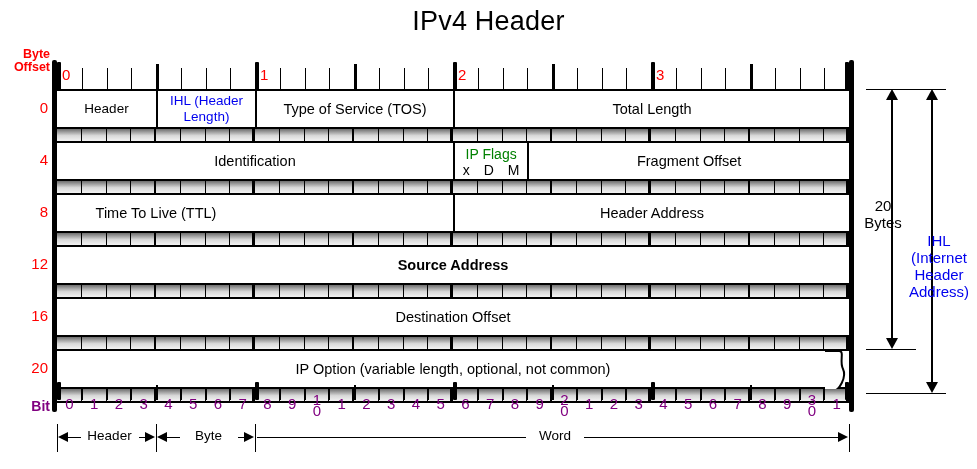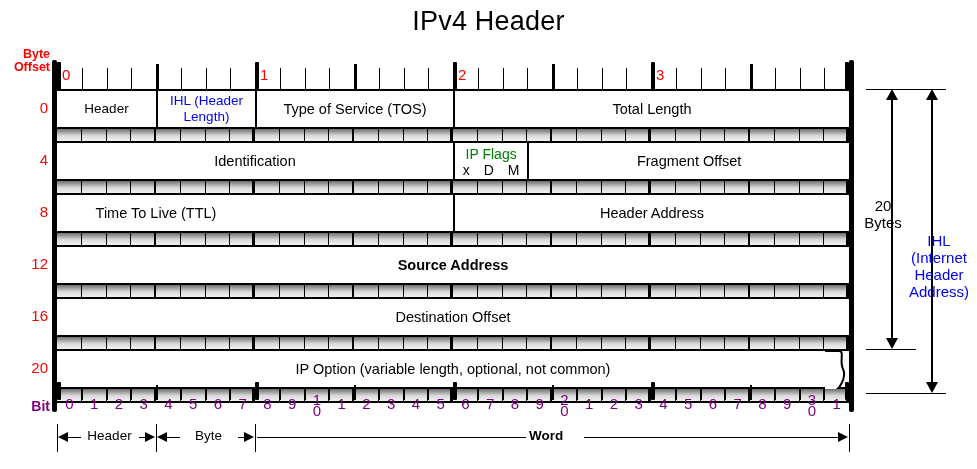--- a/index.html
+++ b/index.html
@@ -523,21 +523,21 @@
       <div class="arrowR" style="left: 88px; top: 8px;"></div>
       <div class="lab" style="left: 23.5px; width: 52px; text-align: center;">Header</div>
       <div class="hline" style="left: 110px; top: 13px; width: 12.5px;"></div>
       <div class="hline" style="left: 174.5px; top: 13px; width: 12.5px;"></div>
       <div class="arrowL" style="left: 100px; top: 8px;"></div>
       <div class="arrowR" style="left: 187px; top: 8px;"></div>
       <div class="lab" style="left: 122.5px; width: 52px; text-align: center;">Byte</div>
       <div class="hline" style="left: 200px; top: 13px; width: 269px;"></div>
       <div class="hline" style="left: 521px; top: 13px; width: 260px;"></div>
       <div class="arrowR" style="left: 781px; top: 8px;"></div>
-      <div class="lab" style="left: 469px; width: 52px; text-align: left; font-weight: bold;">Word</div>
+      <div class="lab" style="left: 469px; width: 52px; text-align: center;">Word</div>
     </div>
 
   <div id="annot">
       <div class="anchor" style="left: 866px; top: 89px; width: 80px;"></div>
       <div class="anchor" style="left: 866px; top: 349px; width: 50px;"></div>
       <div class="anchor" style="left: 866px; top: 393px; width: 80px;"></div>
       <div class="vline" style="left: 891px; top: 98px; height: 242px;"></div>
       <div class="arrUp" style="left: 885.8px; top: 89px;"></div>
       <div class="arrDn" style="left: 885.8px; top: 338px;"></div>
       <div class="vline" style="left: 931px; top: 98px; height: 286px;"></div>

